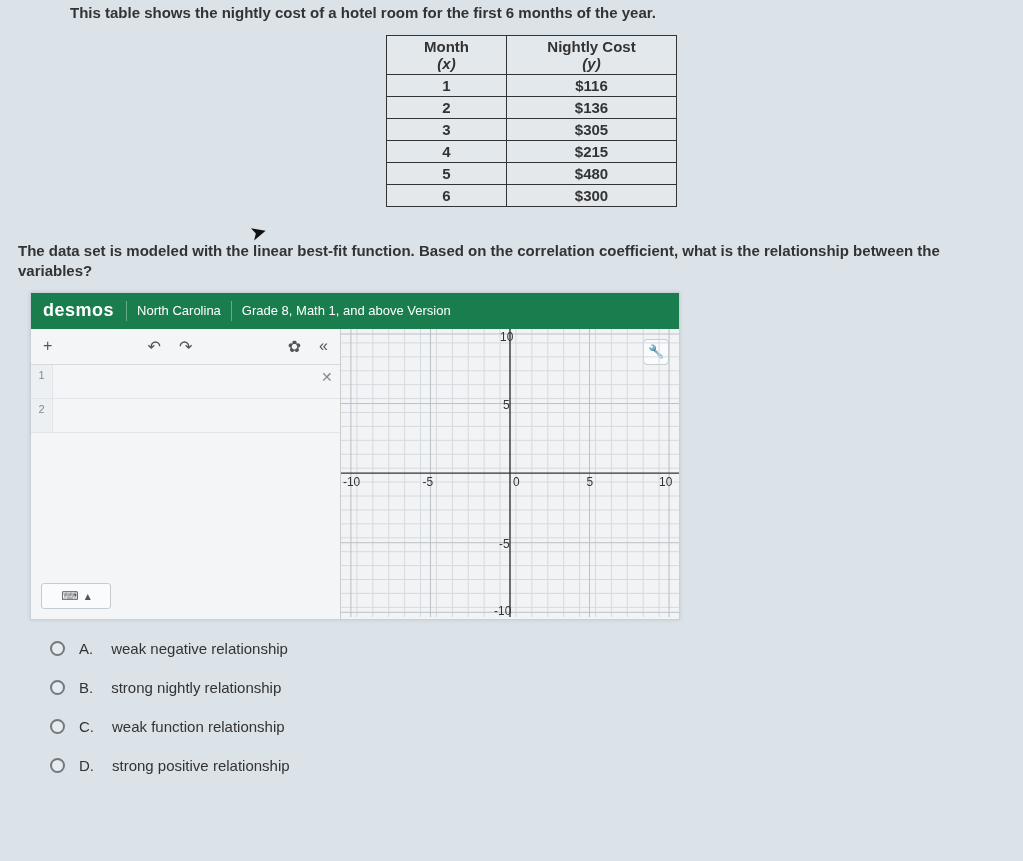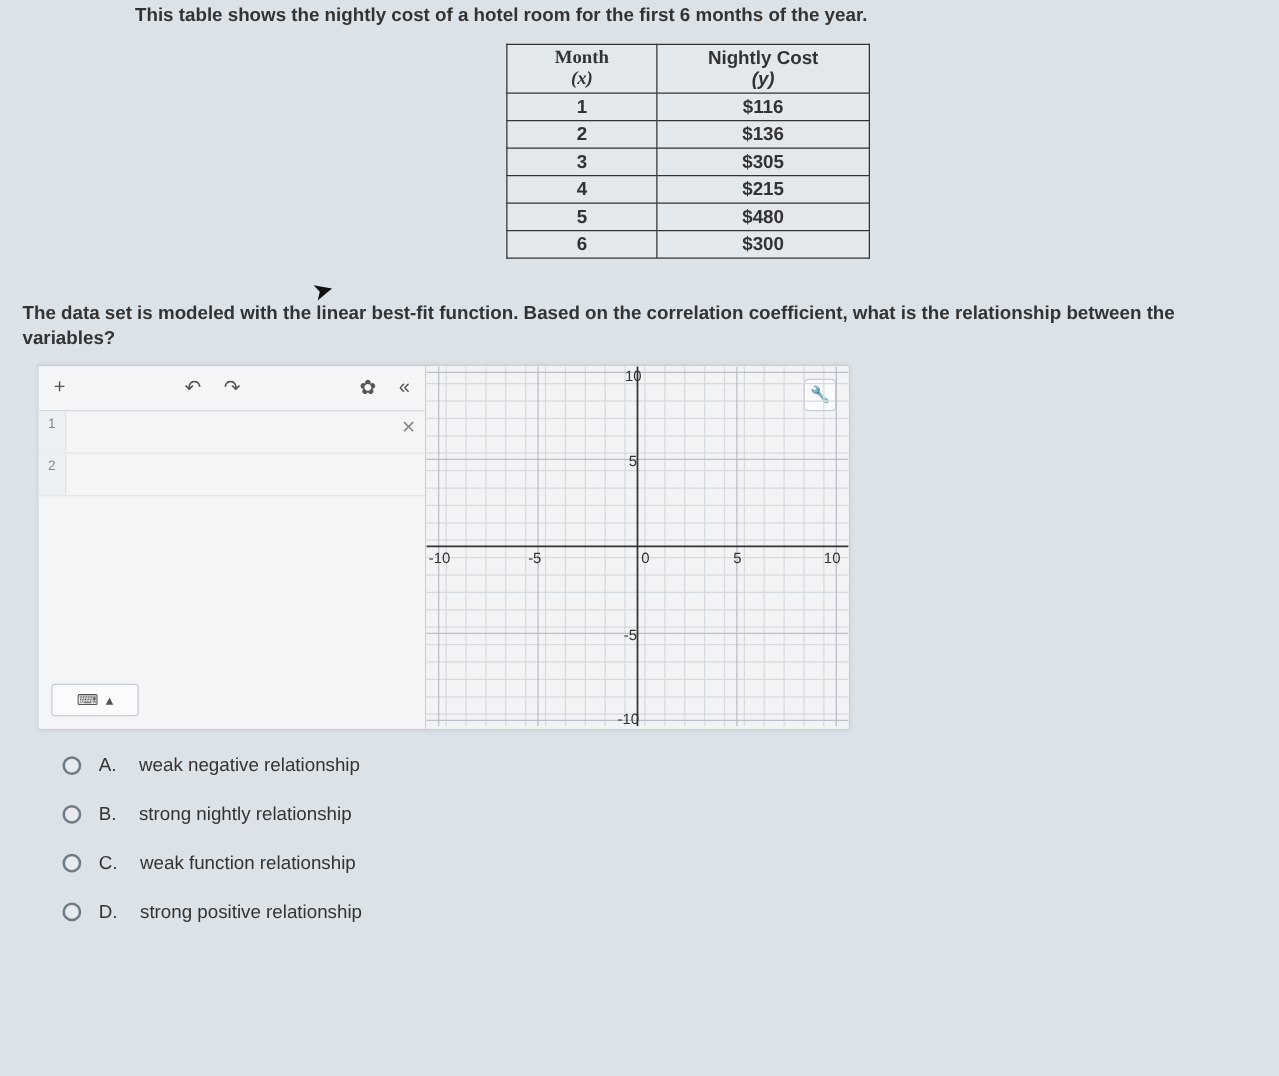--- a/index.html
+++ b/index.html
@@ -6,21 +6,21 @@
   body {
     font-family: Arial, Helvetica, sans-serif;
     background: #dbe2e8;
     color: #222;
     width: 1023px;
     height: 861px;
     overflow: hidden;
     position: relative;
   }
   .top-area {
-    padding: 4px 30px 8px 108px;
+    padding: 4px 30px 8px 70px;
   }
   .intro {
     font-size: 15px;
     font-weight: bold;
     color: #333;
     margin-bottom: 14px;
   }
   .data-table {
     border-collapse: collapse;
     margin: 0 auto 18px auto;
@@ -28,21 +28,21 @@
   }
   .data-table th, .data-table td {
     border: 1px solid #333;
     padding: 2px 0;
     text-align: center;
     font-size: 15px;
     font-weight: bold;
     color: #333;
   }
   .data-table th { font-weight: bold; }
-  .col-month { width: 120px; font-family: Liberation Serif, serif; }
+  .col-month { width: 120px; }
   .col-cost  { width: 170px; }
   .th-sub { font-style: italic; }
   .cursor-icon {
     position: absolute;
     left: 250px;
     top: 220px;
     font-size: 20px;
     color: #111;
     transform: rotate(-15deg);
   }
@@ -211,20 +211,27 @@
         </tr>
   </tbody>
     </table>
 </div>
 
 <span class="cursor-icon">➤</span>
 
 <div class="question">The data set is modeled with the linear best-fit function. Based on the correlation coefficient, what is the relationship between the variables?</div>
 
 <div class="desmos-wrap">
+  <div class="desmos-header">
+    <span class="d-logo">desmos</span>
+    <span class="d-sep"></span>
+    <span class="d-sub">North Carolina</span>
+    <span class="d-sep"></span>
+    <span class="d-sub">Grade 8, Math 1, and above Version</span>
+  </div>
   <div class="desmos-body">
     <div class="panel">
       <div class="panel-toolbar">
         <span class="tb-icon">+</span>
         <span class="tb-spacer"></span>
         <span class="tb-icon">↶</span>
         <span class="tb-icon">↷</span>
         <span class="tb-spacer"></span>
         <span class="tb-icon">✿</span>
         <span class="tb-icon">«</span>

